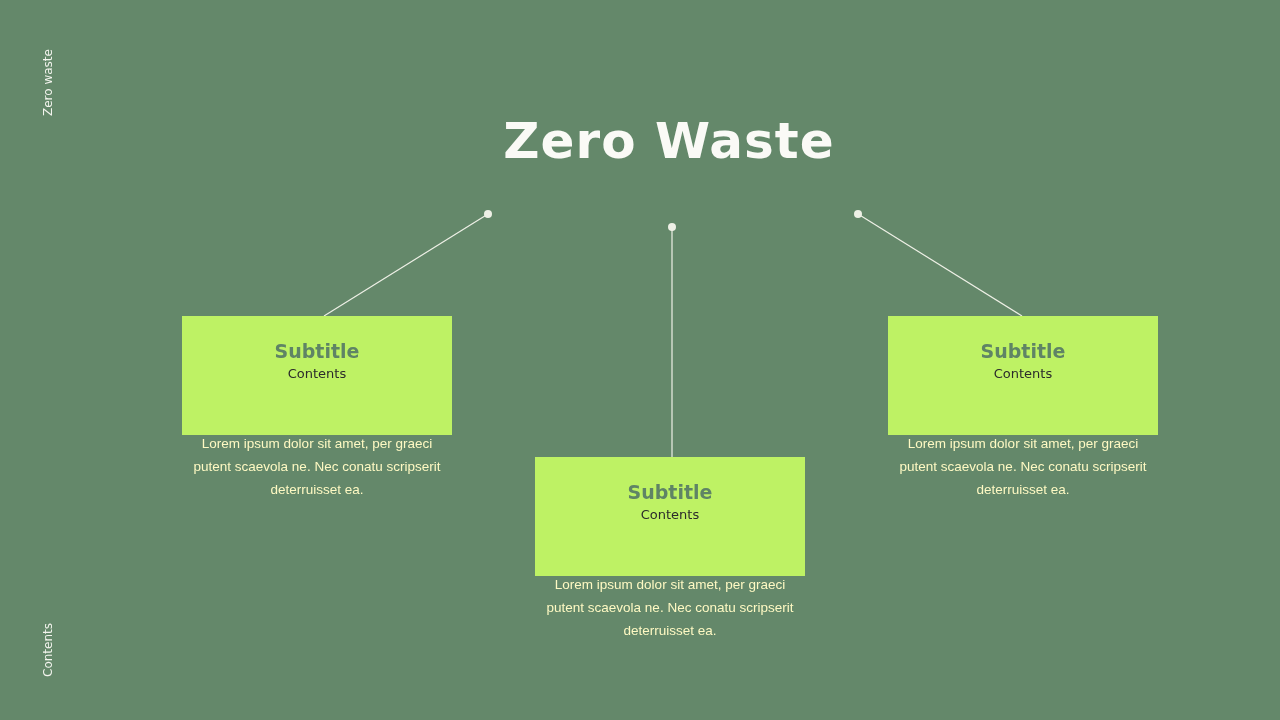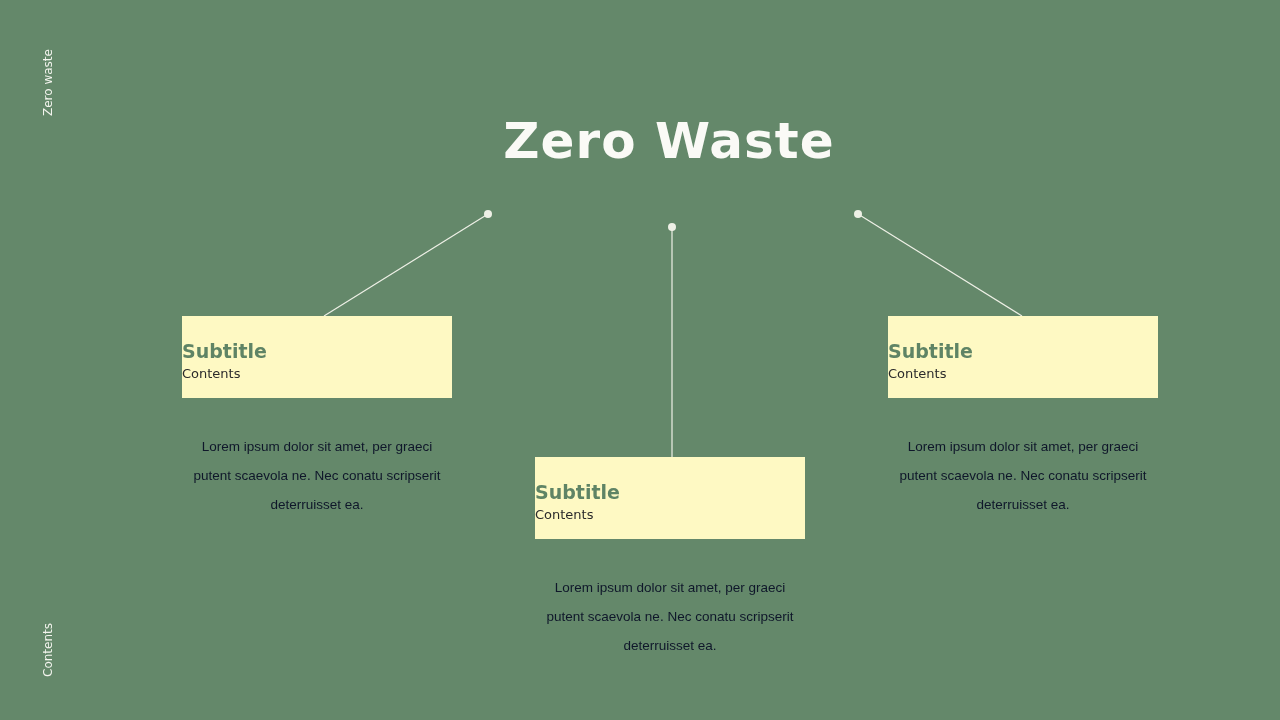--- a/index.html
+++ b/index.html
@@ -2,24 +2,24 @@
 <html><head>
 <meta charset="utf-8">
 <style>
   html, body { margin:0; padding:0; }
   body { width:1280px; height:720px; overflow:hidden; background:#64886a; position:relative; font-family:"Liberation Sans", sans-serif; }
   .side-label { position:absolute; left:47px; color:#f3f4ee; font-size:12px; font-family:"DejaVu Sans", sans-serif; white-space:nowrap; transform-origin:0 0; transform:rotate(-90deg); }
   .side-top { top:116px; left:41px; }
   .side-bottom { top:677px; left:41px; }
   .title { position:absolute; left:0; width:1338px; top:112px; text-align:center; color:#fafaf6; font-size:50px; font-weight:bold; letter-spacing:1px; font-family:"DejaVu Sans", sans-serif; }
   svg.lines { position:absolute; left:0; top:0; }
-  .box { position:absolute; width:270px; height:82px; background:#fef9c3; }
+  .box { position:absolute; width:270px; height:119px; background:#bef264; text-align:center; }
   .box .sub { margin-top:24px; color:#5f8465; font-size:19px; font-weight:bold; font-family:"DejaVu Sans", sans-serif; }
   .box .cont { margin-top:4px; color:#2b2b2b; font-size:13px; font-family:"DejaVu Sans", sans-serif; }
-  .desc { position:absolute; width:270px; text-align:center; color:#0f172a; font-size:13.5px; line-height:29px; font-family:"Liberation Sans", sans-serif; }
+  .desc { position:absolute; width:270px; text-align:center; color:#fef9c3; font-size:13.5px; line-height:23px; font-family:"Liberation Sans", sans-serif; }
 </style>
 </head>
 <body>
 
 <div class="side-label side-top">Zero waste</div>
 <div class="side-label side-bottom">Contents</div>
 
 <div class="title">Zero Waste</div>
 
 <svg class="lines" width="1280" height="720">

